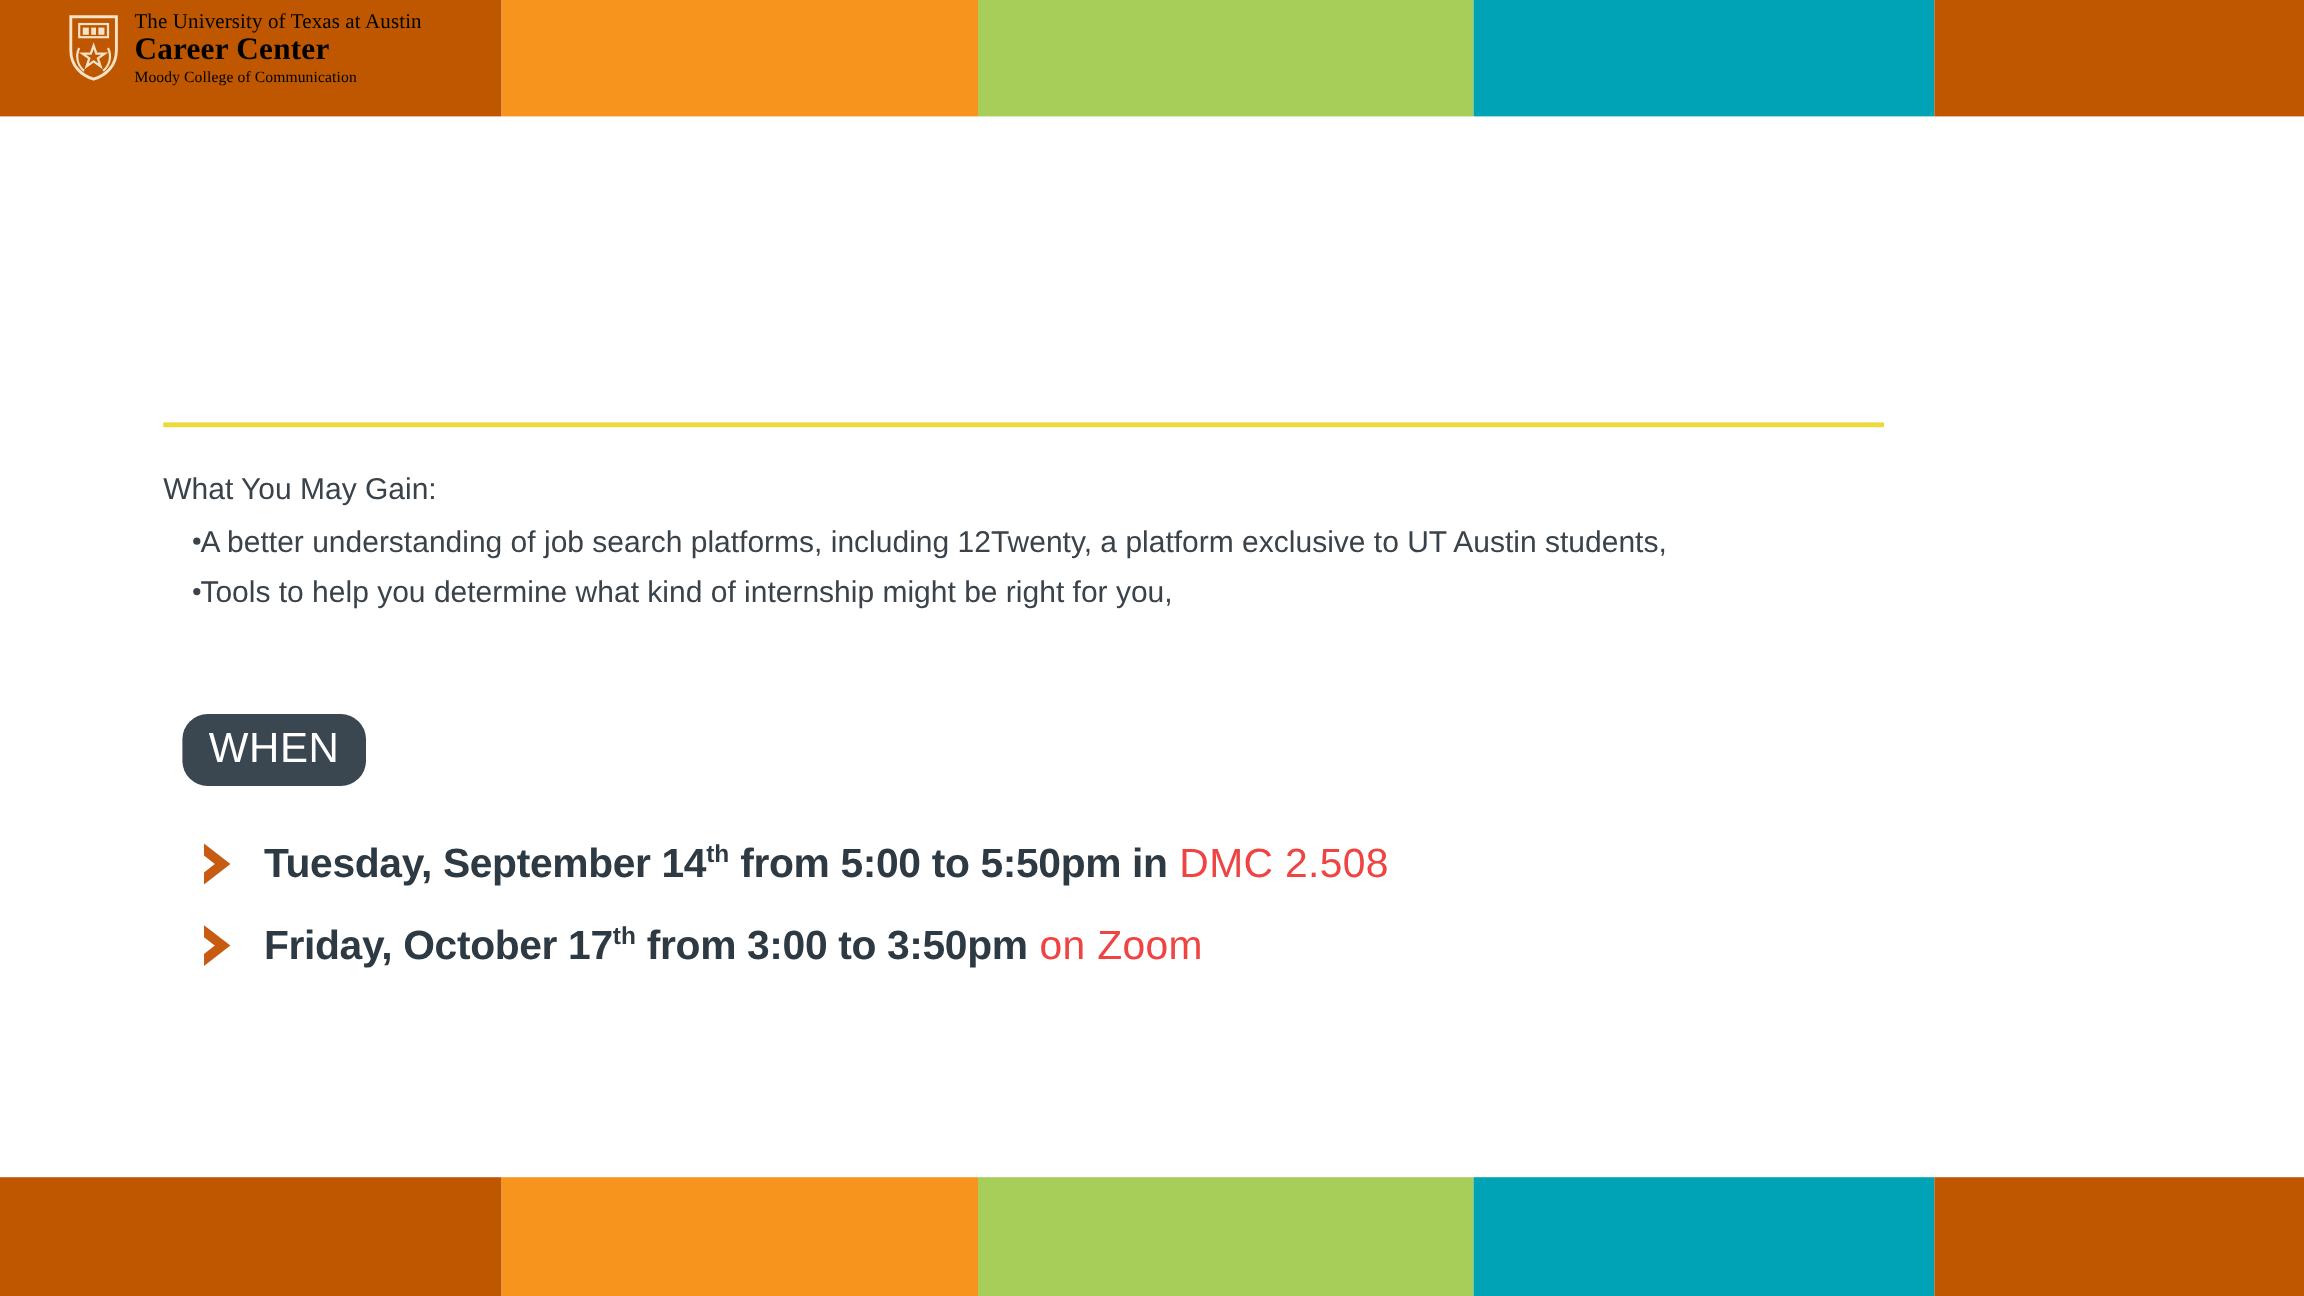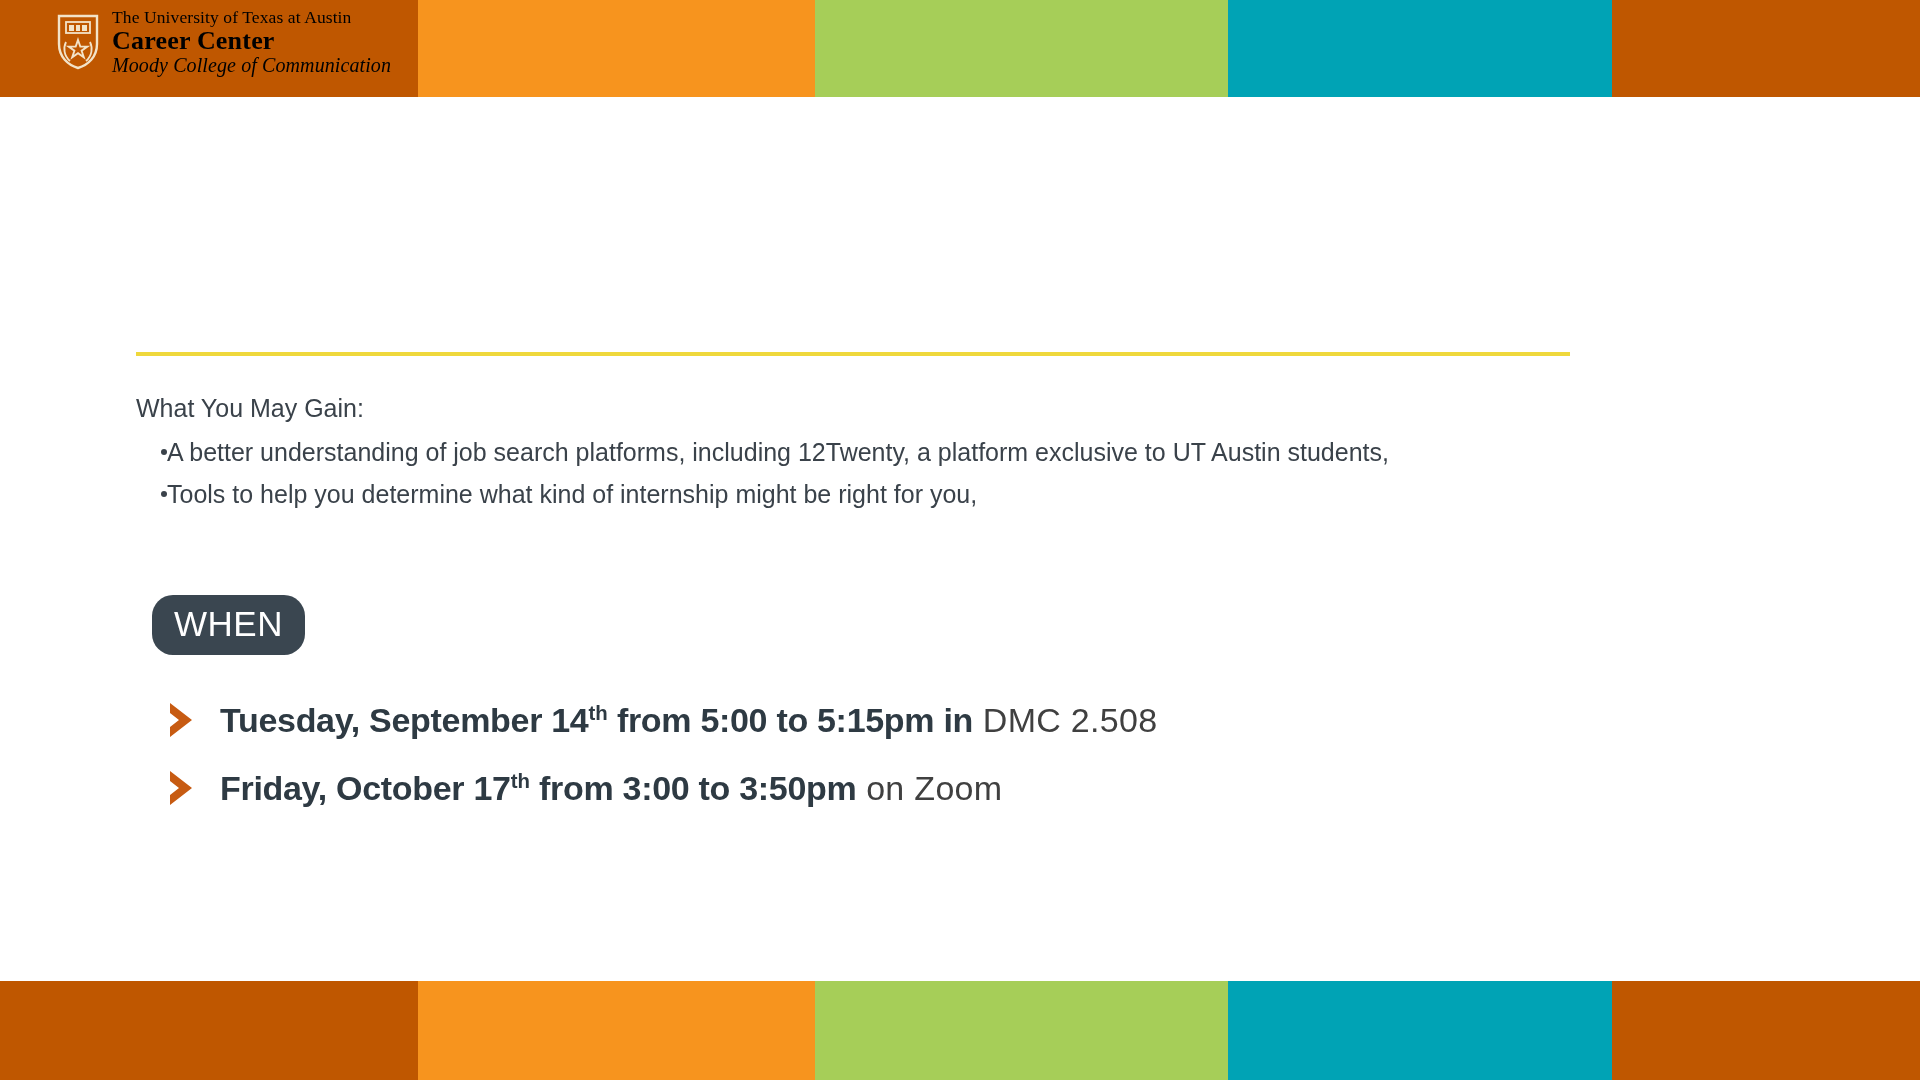--- a/index.html
+++ b/index.html
@@ -37,21 +37,21 @@
     font-family:"Liberation Serif", serif;
     font-size:17.5px; letter-spacing:.1px; white-space:nowrap;
   }
   .logo-line2 {
     font-family:"Liberation Serif", serif;
     font-size:26px; font-weight:bold; letter-spacing:.2px;
     margin-top:1px; white-space:nowrap;
   }
   .logo-line3 {
     font-family:"Liberation Serif", serif;
-    font-size:20px; font-style:italic; letter-spacing:.1px;
+    font-size:13px; letter-spacing:.1px;
     margin-top:2px; white-space:nowrap;
   }
 
   
   .title-wrap { position:absolute; left:136px; top:135px; width:1560px; }
   .title-line {
     font-family:"Liberation Sans Narrow","Liberation Sans", sans-serif;
     font-weight:bold;
     font-size:74px;
     line-height:1.08;
@@ -99,21 +99,21 @@
   .events { position:absolute; left:166px; top:700px; width:1600px; }
   .event-row {
     display:flex; align-items:center; gap:22px;
     margin-bottom:28px;
   }
   .chev { width:32px; height:40px; flex:0 0 auto; }
   .event-text {
     font-size:34px; color:#2e3a43; white-space:nowrap;
   }
   .event-text .strong { font-weight:bold; letter-spacing:-0.3px; }
-  .event-text .light  { font-weight:normal; color:#404040; letter-spacing:.3px; }
+  .event-text .light  { font-weight:normal; color:#ef4444; letter-spacing:.3px; }
   .event-text sup { font-size:.6em; vertical-align:super; font-weight:bold; }
 </style>
 </head>
 <body>
 
 <div class="slide">
 
   <div class="band-strip top">
     <div class="band" style="width:418px;background:#bf5700;"></div>
     <div class="band" style="width:397px;background:#f7941e;"></div>
@@ -161,21 +161,21 @@
   <div class="when-badge">WHEN</div>
 
   <div class="events">
 
     <div class="event-row">
       <span class="chev">
         <svg viewBox="0 0 32 40" width="32" height="40" aria-hidden="true">
           <path d="M4 3 L26 20 L4 37 L4 27 L13 20 L4 13 Z" fill="#c75b12"></path>
         </svg>
       </span>
-      <span class="event-text"><span class="strong">Tuesday, September 14</span><sup>th</sup><span class="strong"> from 5:00 to 5:15pm in</span><span class="light"> DMC 2.508</span></span>
+      <span class="event-text"><span class="strong">Tuesday, September 14</span><sup>th</sup><span class="strong"> from 5:00 to 5:50pm in</span><span class="light"> DMC 2.508</span></span>
     </div>
 
     <div class="event-row">
       <span class="chev">
         <svg viewBox="0 0 32 40" width="32" height="40" aria-hidden="true">
           <path d="M4 3 L26 20 L4 37 L4 27 L13 20 L4 13 Z" fill="#c75b12"></path>
         </svg>
       </span>
       <span class="event-text"><span class="strong">Friday, October 17</span><sup>th</sup><span class="strong"> from 3:00 to 3:50pm</span><span class="light"> on Zoom</span></span>
     </div>

